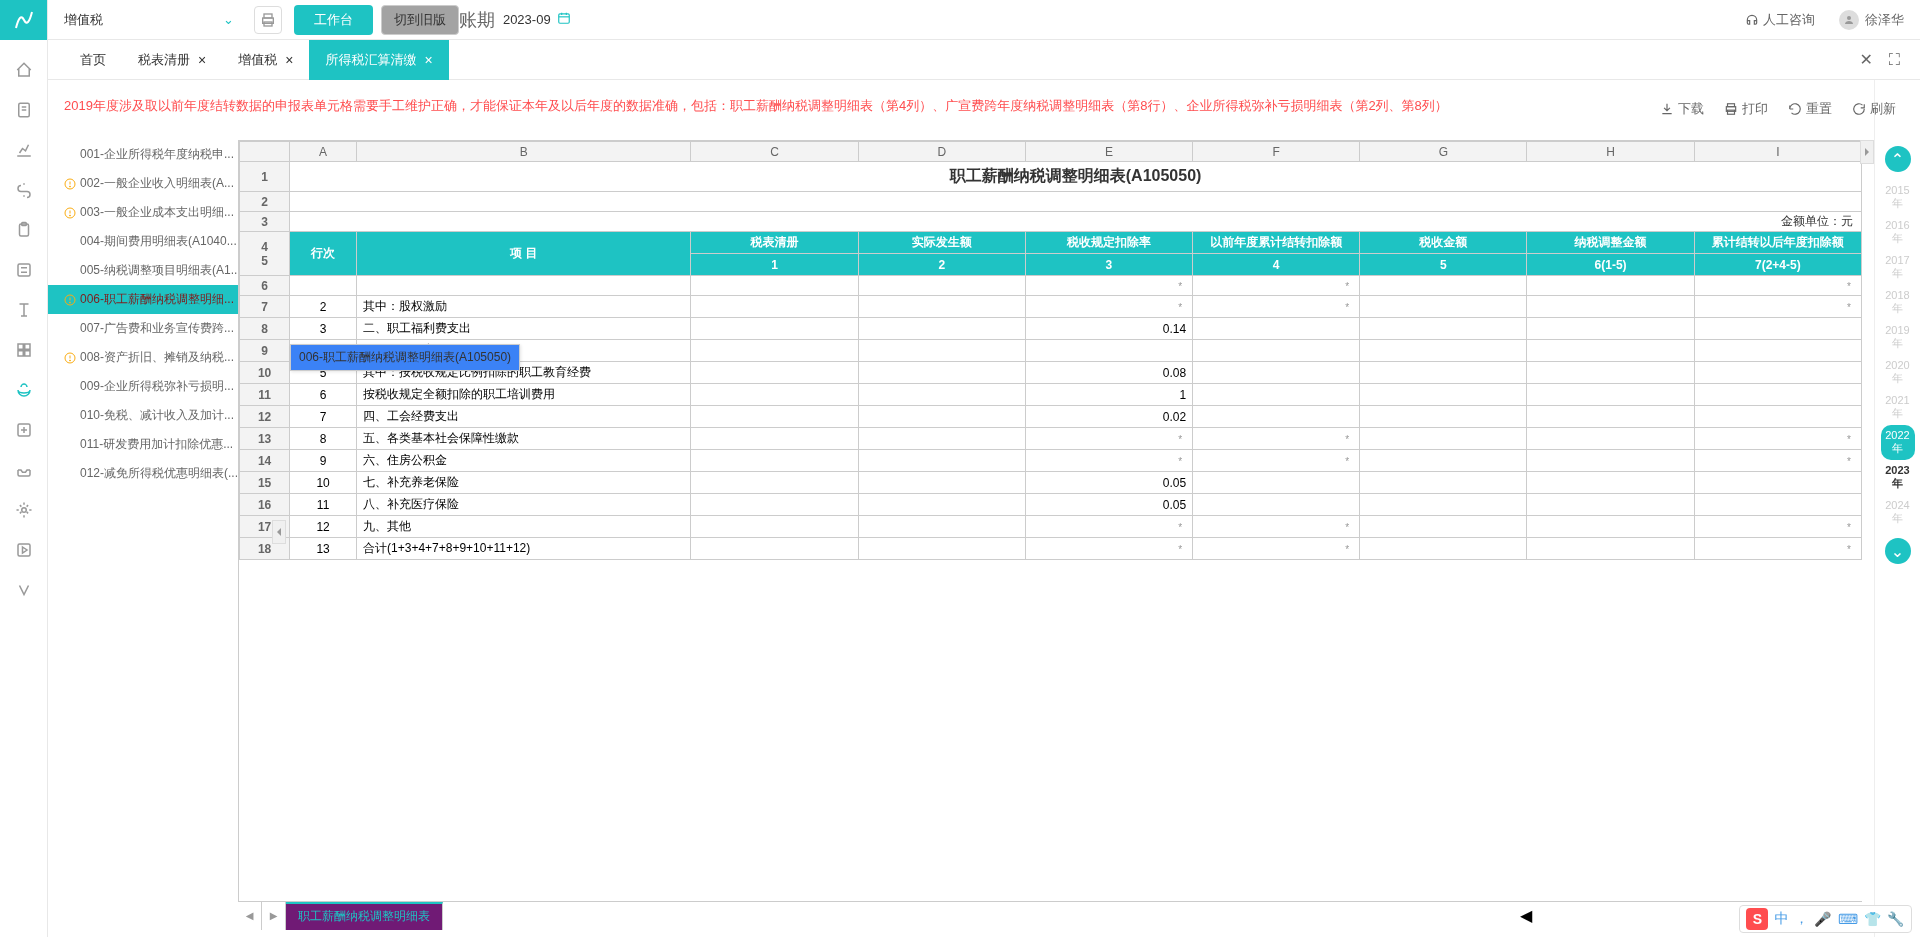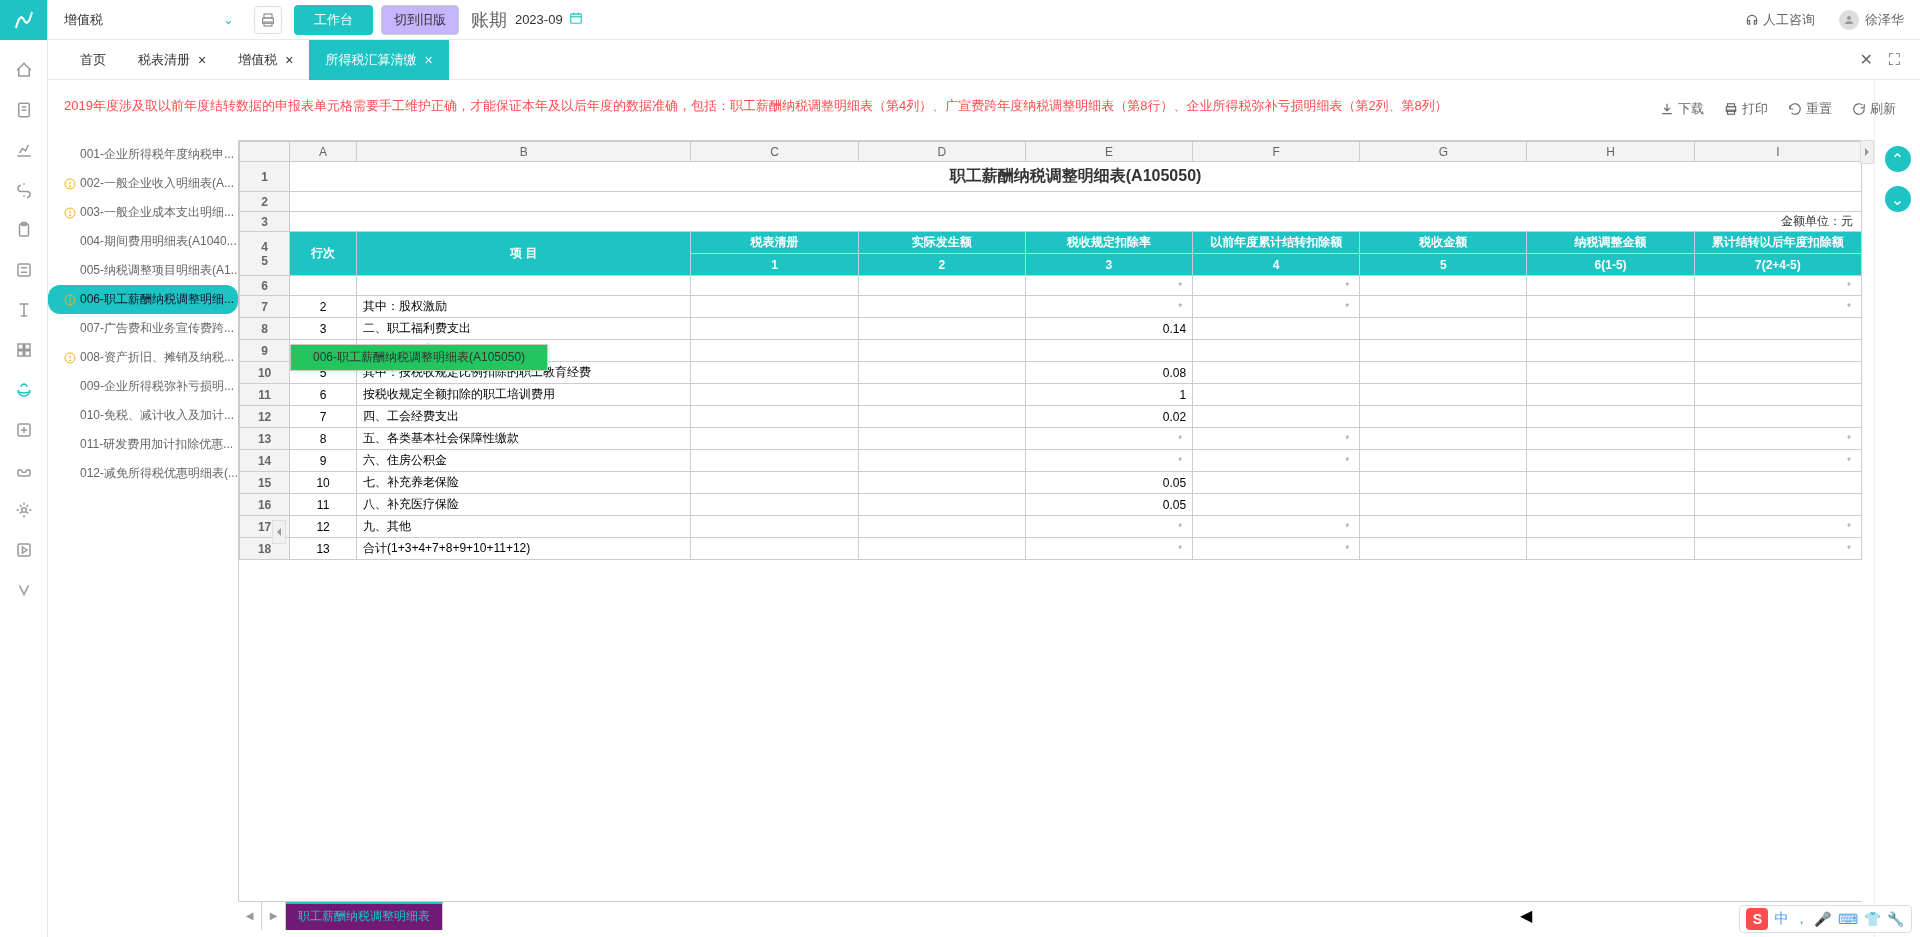--- a/index.html
+++ b/index.html
@@ -18,21 +18,21 @@
     
     
     .main { flex: 1; display: flex; flex-direction: column; background: #fff; }
     
     
     .top-header { height: 40px; background: #fff; border-bottom: 1px solid #e8e8e8; display: flex; align-items: center; padding: 0 16px; }
     .dropdown-select { display: flex; align-items: center; gap: 120px; color: #333; font-size: 13px; cursor: pointer; }
     .chevron-down { color: #1ec3c3; }
     .print-icon-btn { margin-left: 20px; width: 28px; height: 28px; border: 1px solid #ddd; border-radius: 4px; display: flex; align-items: center; justify-content: center; color: #999; margin-right: 12px; cursor: pointer; }
     .btn-primary { background: #1ec3c3; color: #fff; border: none; padding: 6px 20px; border-radius: 4px; font-size: 13px; cursor: pointer; margin-right: 8px; }
-    .btn-outline { background: #c4b5fd; color: #333; border: 1px solid #ccc; padding: 5px 12px; border-radius: 4px; font-size: 13px; cursor: pointer; margin-right: 12px; }
+    .btn-outline { background: #a3a3a3; color: #333; border: 1px solid #ccc; padding: 5px 12px; border-radius: 4px; font-size: 13px; cursor: pointer; }
     .period-label { font-size: 18px; color: #666; margin-right: 8px; }
     .period-value { font-size: 13px; color: #333; margin-right: 6px; }
     .calendar-icon { color: #1ec3c3; cursor: pointer; }
     .header-right { margin-left: auto; display: flex; align-items: center; gap: 24px; }
     .help-link { display: flex; align-items: center; gap: 4px; color: #666; font-size: 13px; cursor: pointer; }
     .user-info { display: flex; align-items: center; gap: 6px; color: #666; font-size: 13px; }
     .avatar-icon { width: 20px; height: 20px; background: #ddd; border-radius: 50%; display: flex; align-items: center; justify-content: center; }
     
     
     .tabs-bar { height: 40px; background: #fff; border-bottom: 1px solid #e8e8e8; display: flex; align-items: center; padding: 0 16px; }
@@ -49,26 +49,26 @@
     .warning-banner { position: absolute; top: 16px; left: 16px; right: 260px; color: #ff4d4f; font-size: 13px; line-height: 1.6; z-index: 5; }
     
     
     .actions-bar { position: absolute; top: 20px; right: 24px; display: flex; gap: 20px; z-index: 5; }
     .action-btn { display: flex; align-items: center; gap: 4px; color: #666; font-size: 13px; cursor: pointer; }
     .action-btn svg { width: 14px; height: 14px; }
     
     
     .tree-nav { width: 190px; padding-top: 60px; }
     .tree-item { padding: 6px 8px 6px 16px; font-size: 12px; color: #666; cursor: pointer; white-space: nowrap; overflow: hidden; text-overflow: ellipsis; display: flex; align-items: center; gap: 4px; }
-    .tree-item.active { background: #1ec3c3; color: #0f172a; border-radius: 12px; }
+    .tree-item.active { background: #1ec3c3; color: #7f1d1d; }
     .tree-item-icon { width: 12px; height: 12px; color: #faad14; flex-shrink: 0; }
     .tree-item.noicon { padding-left: 32px; }
     
     
-    .tooltip { position: absolute; left: 242px; top: 264px; background: #22c55e; border: 1px solid #ccc; padding: 4px 22px; font-size: 12px; color: #333; box-shadow: 1px 1px 3px rgba(0,0,0,0.1); z-index: 20; }
+    .tooltip { position: absolute; left: 242px; top: 264px; background: #3b82f6; border: 1px solid #ccc; padding: 4px 8px; font-size: 12px; color: #333; box-shadow: 1px 1px 3px rgba(0,0,0,0.1); z-index: 20; }
     
     
     .collapse-handle { position: absolute; left: 224px; top: 440px; width: 14px; height: 24px; background: #f0f0f0; border: 1px solid #ddd; display: flex; align-items: center; justify-content: center; cursor: pointer; z-index: 10; }
     
     
     .sheet-container { flex: 1; padding: 60px 12px 8px 0; display: flex; flex-direction: column; position: relative; }
     .sheet-wrapper { flex: 1; overflow: hidden; border: 1px solid #ccc; border-right: none; border-bottom: none; }
     
     .spreadsheet { border-collapse: collapse; width: 100%; table-layout: fixed; font-size: 12px; }
     .spreadsheet th, .spreadsheet td { border: 1px solid #ccc; padding: 0; height: 20px; background: #fff; }
@@ -607,20 +607,32 @@
           <div class="sheet-nav-btn">◀</div>
           <div class="sheet-nav-btn">▶</div>
           <div class="sheet-tab active">职工薪酬纳税调整明细表</div>
           <div class="sheet-tabs-spacer"></div>
           <div class="sheet-scroll-area">◀</div>
         </div>
       </div>
 
       <div class="year-sidebar">
         <div class="year-nav">⌃</div>
+        <div id="years-container">
+            <div class="year-btn disabled">2015年</div>
+            <div class="year-btn disabled">2016年</div>
+            <div class="year-btn disabled">2017年</div>
+            <div class="year-btn disabled">2018年</div>
+            <div class="year-btn disabled">2019年</div>
+            <div class="year-btn disabled">2020年</div>
+            <div class="year-btn disabled">2021年</div>
+            <div class="year-btn active">2022年</div>
+            <div class="year-btn current">2023年</div>
+            <div class="year-btn disabled">2024年</div>
+          </div>
         <div class="year-nav">⌄</div>
       </div>
     </div>
   </div>
 </div>
 
 <div class="ime-toolbar">
   <div class="ime-logo">S</div>
   <span class="ime-item">中</span>
   <span class="ime-item">，</span>

